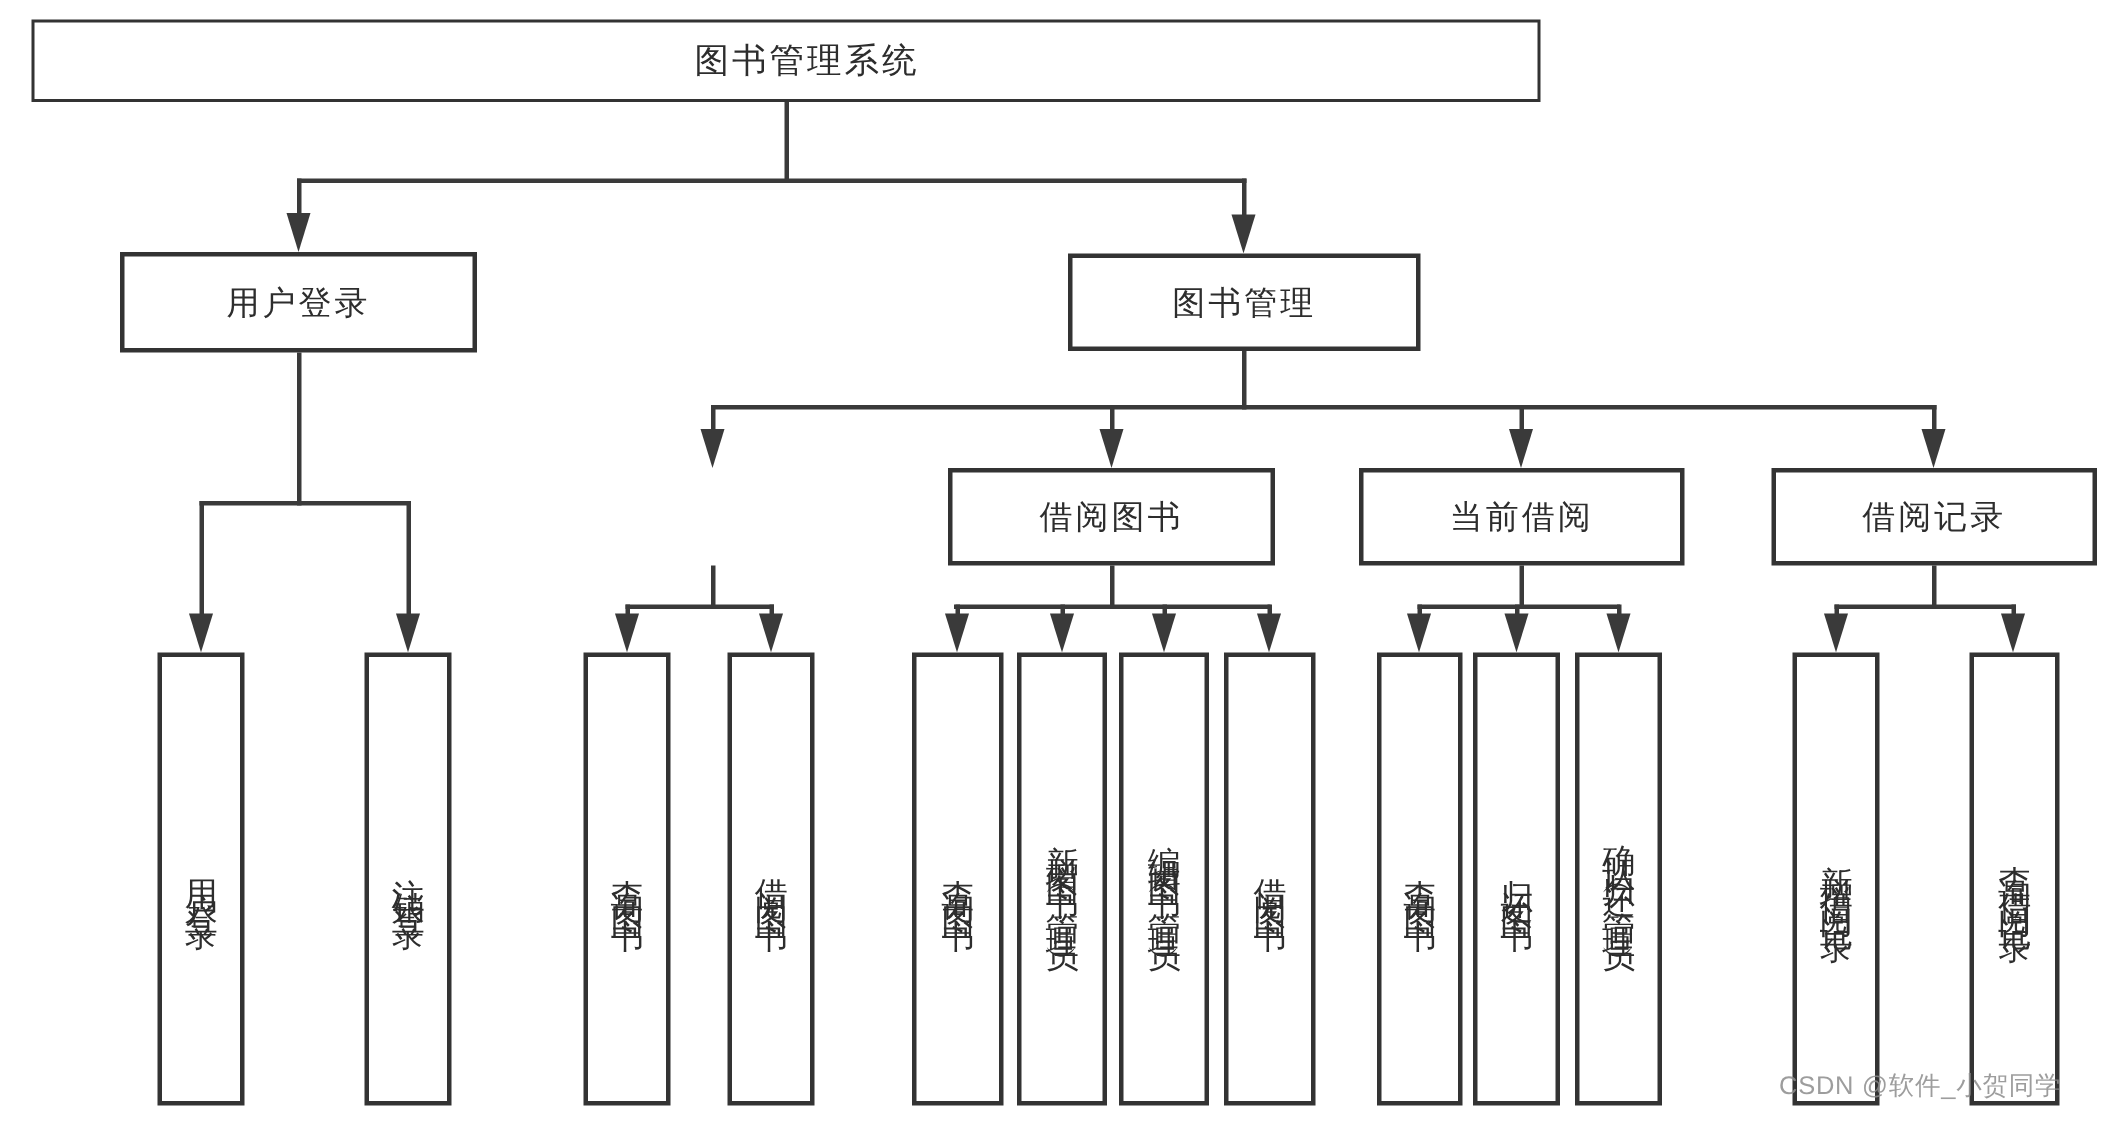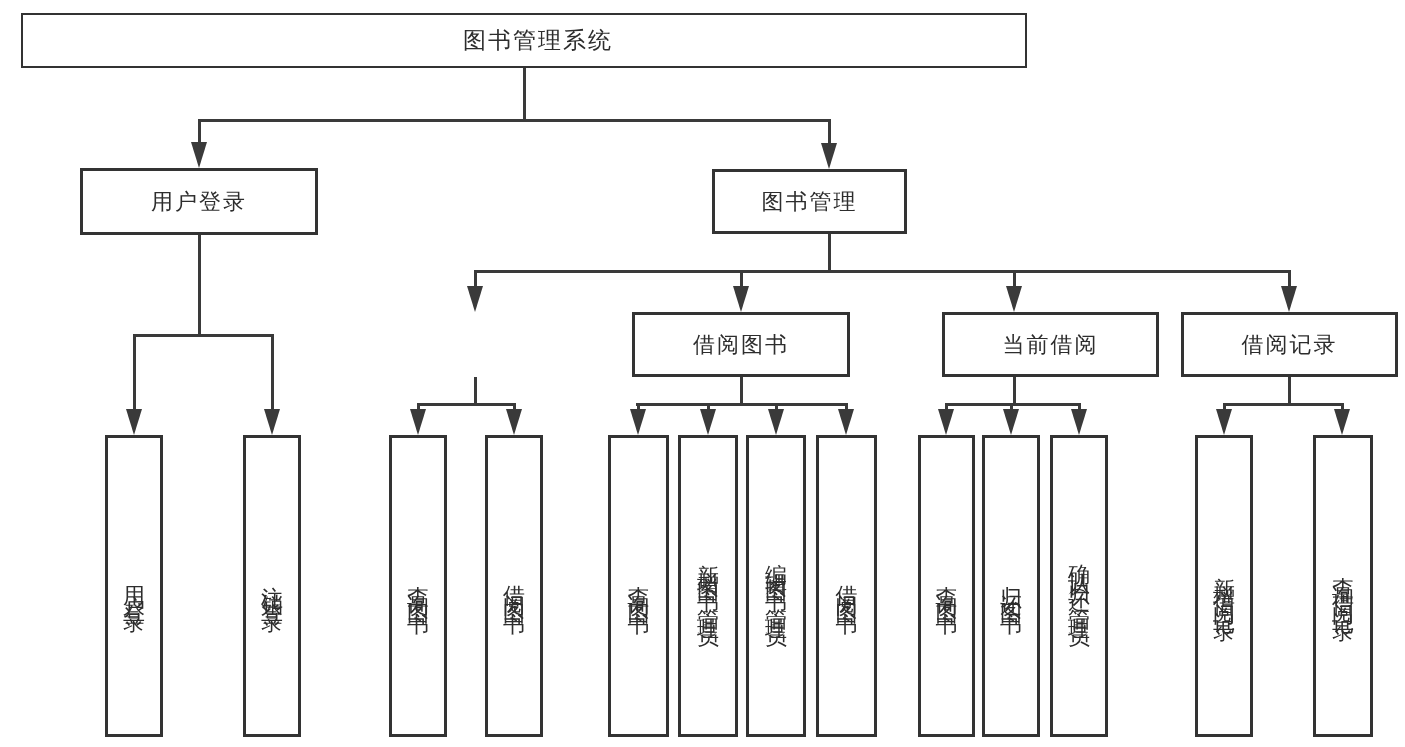--- a/index.html
+++ b/index.html
@@ -75,42 +75,42 @@
   <div class="node root" style="left:21px; top:13px; width:1006px; height:55px;">图书管理系统</div>
 
   <div class="vline" style="left:523px; top:68px; height:53px;"></div>
   <div class="hline" style="left:198px; top:119px; width:633px;"></div>
   <div class="vline" style="left:198px; top:119px; height:28px;"></div>
   <div class="arrow" style="left:191px; top:142px;"></div>
   <div class="vline" style="left:828px; top:119px; height:28px;"></div>
   <div class="arrow" style="left:821px; top:143px;"></div>
 
   <div class="node" style="left:80px; top:168px; width:238px; height:67px;">用户登录</div>
-  <div class="node" style="left:712px; top:169px; width:195px; height:65px;">图书管理</div>
+  <div class="node" style="left:712px; top:169px; width:235px; height:65px;">图书管理</div>
 
   <div class="vline" style="left:198px; top:235px; height:102px;"></div>
   <div class="hline" style="left:133px; top:334px; width:141px;"></div>
   <div class="vline" style="left:133px; top:334px; height:78px;"></div>
   <div class="arrow" style="left:126px; top:409px;"></div>
   <div class="vline" style="left:271px; top:334px; height:78px;"></div>
   <div class="arrow" style="left:264px; top:409px;"></div>
 
   <div class="vline" style="left:828px; top:234px; height:39px;"></div>
   <div class="hline" style="left:474px; top:270px; width:817px;"></div>
   <div class="vline" style="left:474px; top:270px; height:18px;"></div>
   <div class="arrow" style="left:467px; top:286px;"></div>
   <div class="vline" style="left:740px; top:270px; height:18px;"></div>
   <div class="arrow" style="left:733px; top:286px;"></div>
   <div class="vline" style="left:1013px; top:270px; height:18px;"></div>
   <div class="arrow" style="left:1006px; top:286px;"></div>
   <div class="vline" style="left:1288px; top:270px; height:18px;"></div>
   <div class="arrow" style="left:1281px; top:286px;"></div>
 
   <div class="node" style="left:632px; top:312px; width:218px; height:65px;">借阅图书</div>
-  <div class="node" style="left:906px; top:312px; width:217px; height:65px;margin-left:36px;">当前借阅</div>
+  <div class="node" style="left:906px; top:312px; width:217px; height:65px;">当前借阅</div>
   <div class="node" style="left:1181px; top:312px; width:217px; height:65px;">借阅记录</div>
 
   <div class="vline" style="left:474px; top:377px; height:29px;"></div>
   <div class="hline" style="left:417px; top:403px; width:99px;"></div>
   <div class="vline" style="left:417px; top:403px; height:10px;"></div>
   <div class="arrow" style="left:410px; top:409px;"></div>
   <div class="vline" style="left:513px; top:403px; height:10px;"></div>
   <div class="arrow" style="left:506px; top:409px;"></div>
 
   <div class="vline" style="left:740px; top:377px; height:29px;"></div>
@@ -177,14 +177,15 @@
     <span class="vtext">确认归还（管理员）</span>
   </div>
 
   <div class="leaf" style="left:1195px; width:58px;">
     <span class="vtext">新增借阅记录</span>
   </div>
   <div class="leaf" style="left:1313px; width:60px;">
     <span class="vtext">查询借阅记录</span>
   </div>
 
+  <div class="watermark">CSDN @软件_小贺同学</div>
 
 </div>
 
 </body></html>

